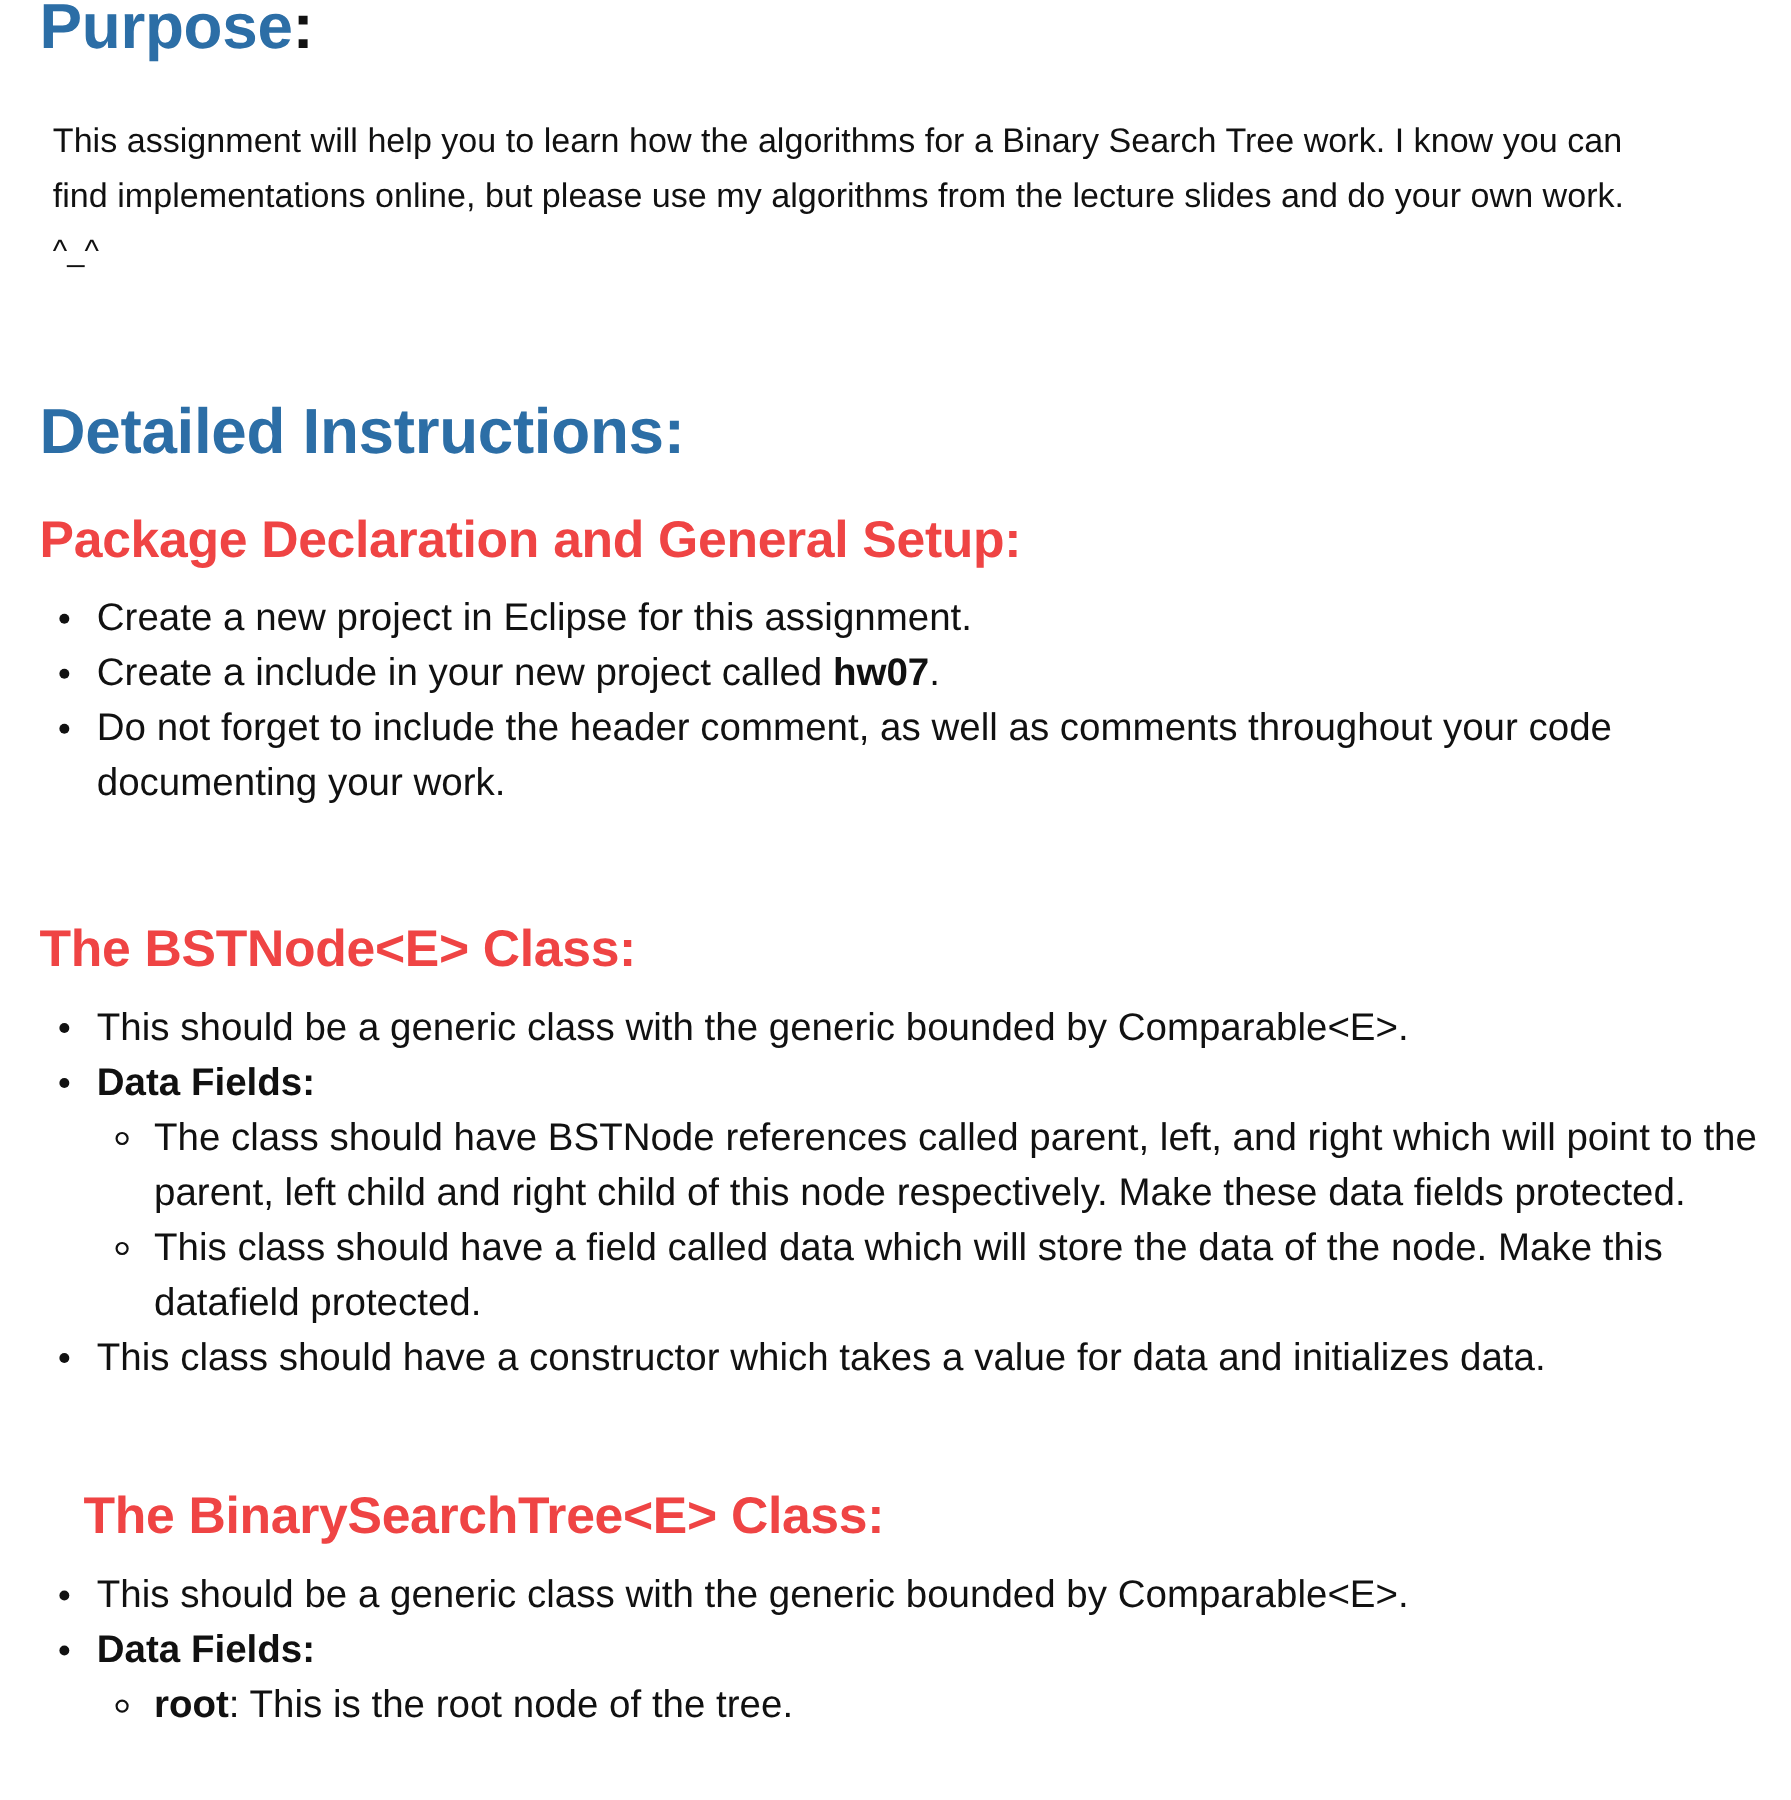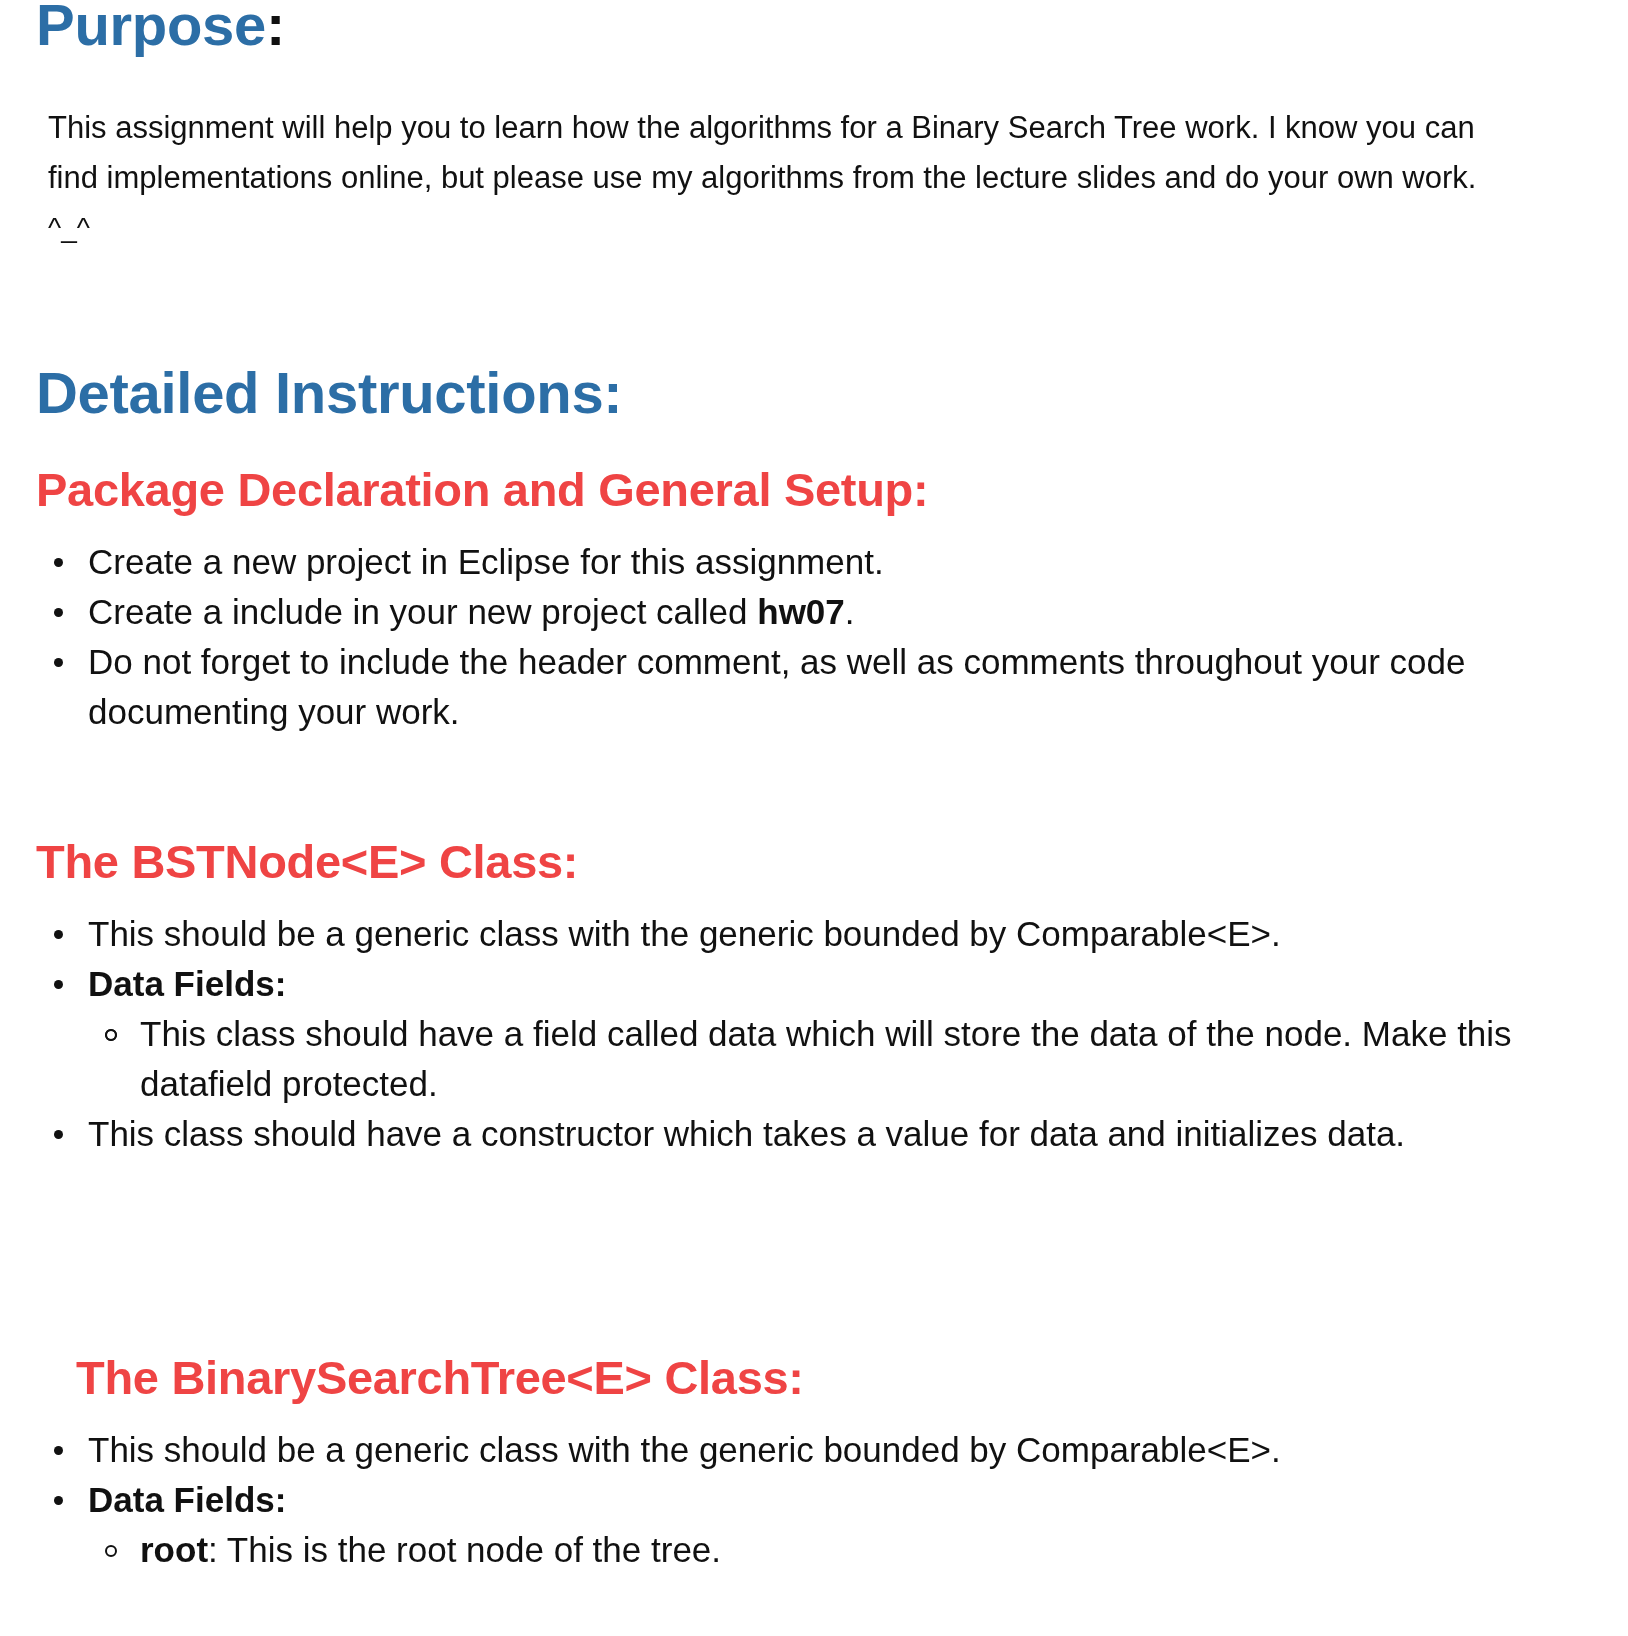--- a/index.html
+++ b/index.html
@@ -142,20 +142,22 @@
     <li>
       <span class="bullet"></span>
       <span>This should be a generic class with the generic bounded by Comparable&lt;E&gt;.</span>
     </li>
     <li>
       <span class="bullet"></span>
       <b>Data Fields:</b>
       <ul class="sub">
         <li>
           <span class="bullet"></span>
+          <span class="line">The class should have BSTNode references called parent, left, and right which will point to the</span>
+          <span class="line">parent, left child and right child of this node respectively.  Make these data fields protected.</span>
         </li>
         <li>
           <span class="bullet"></span>
           <span class="line">This class should have a field called data which will store the data of the node.  Make this</span>
           <span class="line">datafield protected.</span>
         </li>
       </ul>
     </li>
     <li>
       <span class="bullet"></span>

